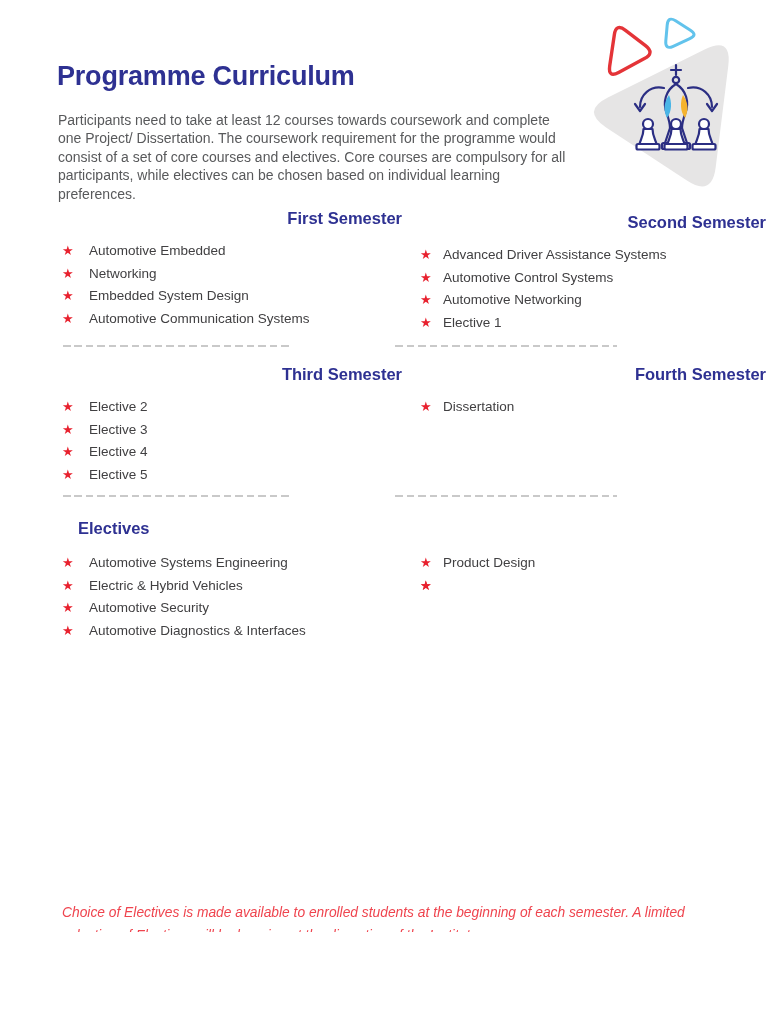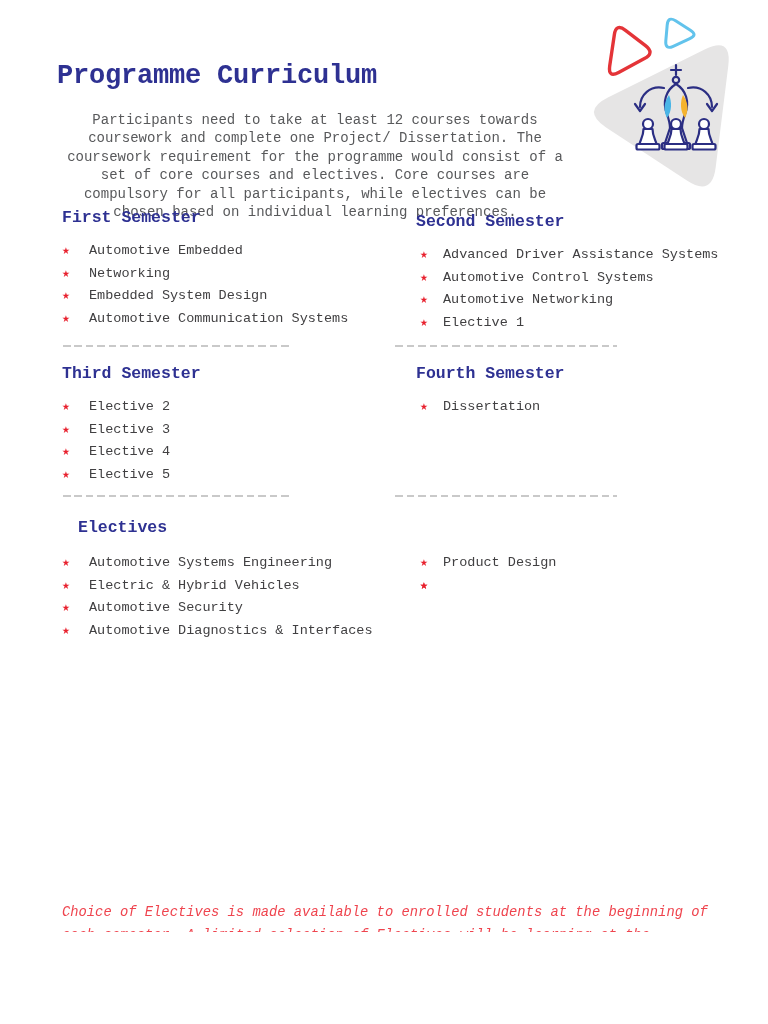--- a/index.html
+++ b/index.html
@@ -1,30 +1,30 @@
 <!DOCTYPE html>
 <html style="--heading-navy: #2e3192; --body-gray: #58595b; --item-gray: #414042; --star-red: #e8212e; --note-red: #ef444e; --brand-black: #231f20; --divider-gray: #c9c9c9; --bar-yellow: #f6c42f; --bar-blue: #74c3e3; --bar-red: #e01f26; --logo-gray: #e6e5e5; --logo-red: #e43438; --logo-lightblue: #62c3ec; --logo-navy: #2b2e83; --logo-yellow: #f5b32f; --logo-blue: #4ab5e6;"><head>
 <meta charset="utf-8">
 <style>
   html,body{margin:0;padding:0;background:#fff;}
   .page{position:relative;width:768px;height:932px;background:#ffffff;overflow:hidden;
-        font-family:Liberation Mono, monospace;}
+        font-family:Liberation Sans, sans-serif;}
   .abs{position:absolute;}
 
   .page-title{left:57px;top:61px;font-size:27px;font-weight:700;
               color:var(--heading-navy);letter-spacing:-0.2px;margin:0;}
   .intro{left:58px;top:111px;width:514px;font-size:14px;line-height:18.4px;
-         color:var(--body-gray);margin:0;text-align:center;}
+         color:var(--body-gray);margin:0;}
 
   
   .logo{left:578px;top:8px;width:192px;height:206px;}
 
   
   .sem-title{font-size:16.5px;font-weight:700;color:var(--heading-navy);
-             margin:0;line-height:20px;}
+             margin:0;line-height:20px;text-align:right;}
   ul.courses{list-style:none;margin:12px 0 0 0;padding:0;}
   ul.courses li{position:relative;line-height:22.5px;font-size:13.5px;
                 color:var(--item-gray);}
   ul.courses li .star{position:absolute;left:0;top:0;font-size:13px;
                       color:var(--star-red);}
   .col-left ul.courses li{padding-left:27px;}
   .col-right ul.courses{margin-left:4px;}
   .col-right ul.courses li{padding-left:23px;}
 
   #sem-first{left:62px;top:208px;width:340px;}

